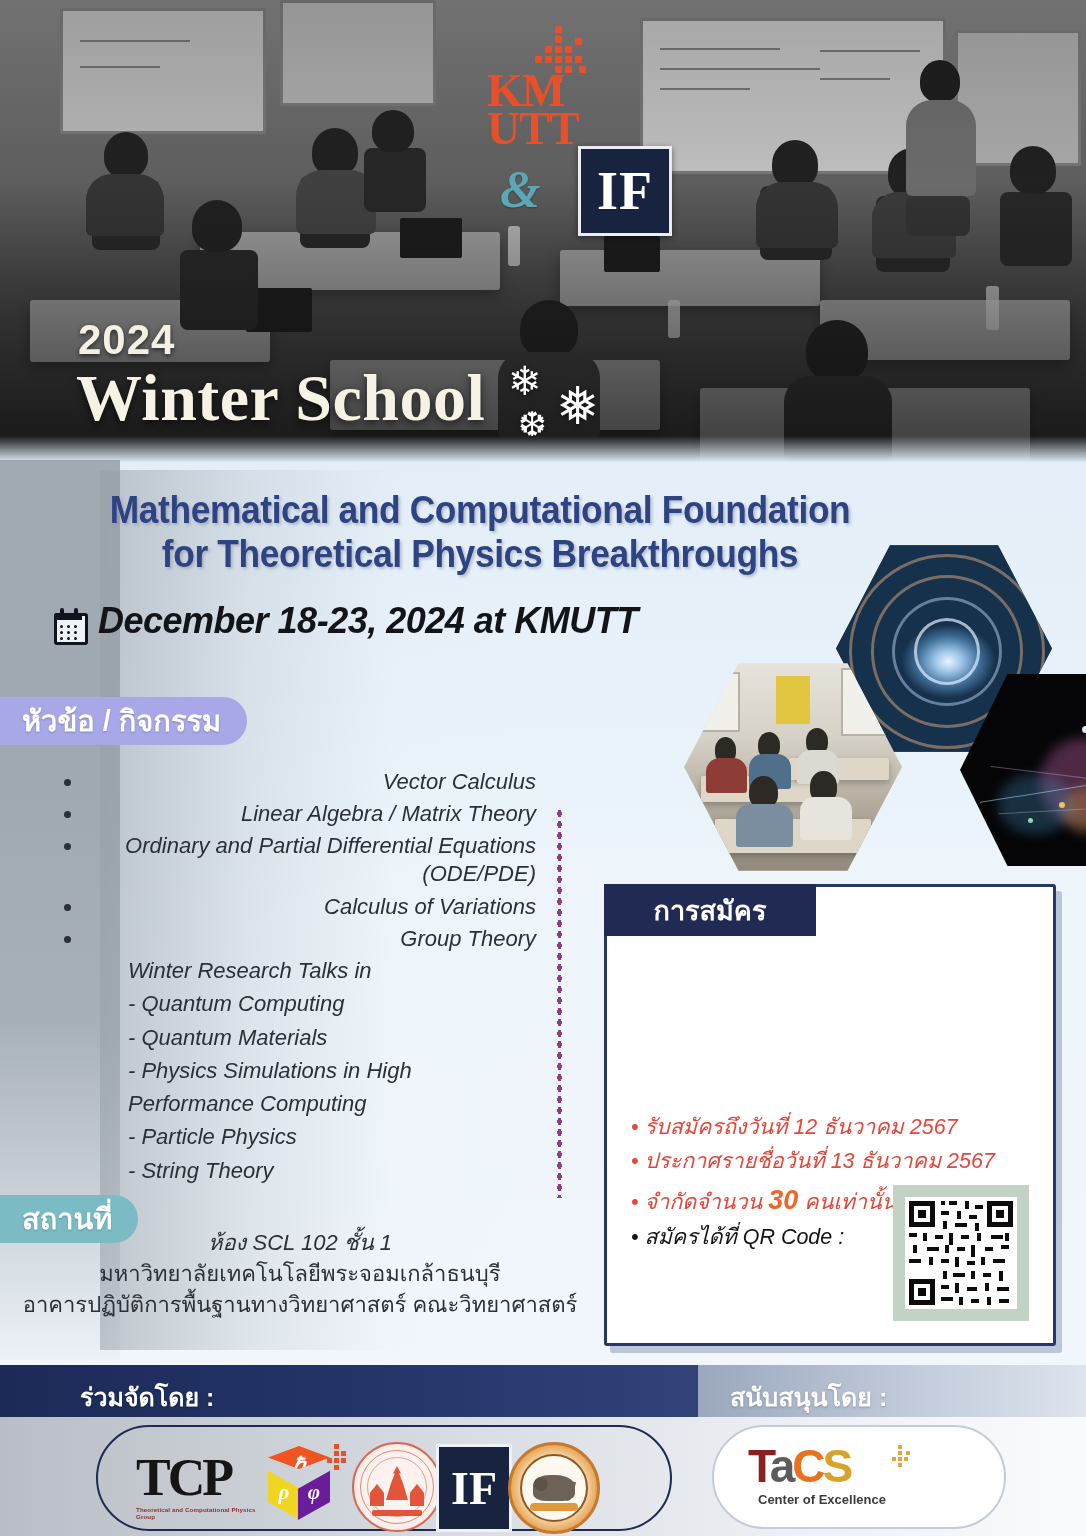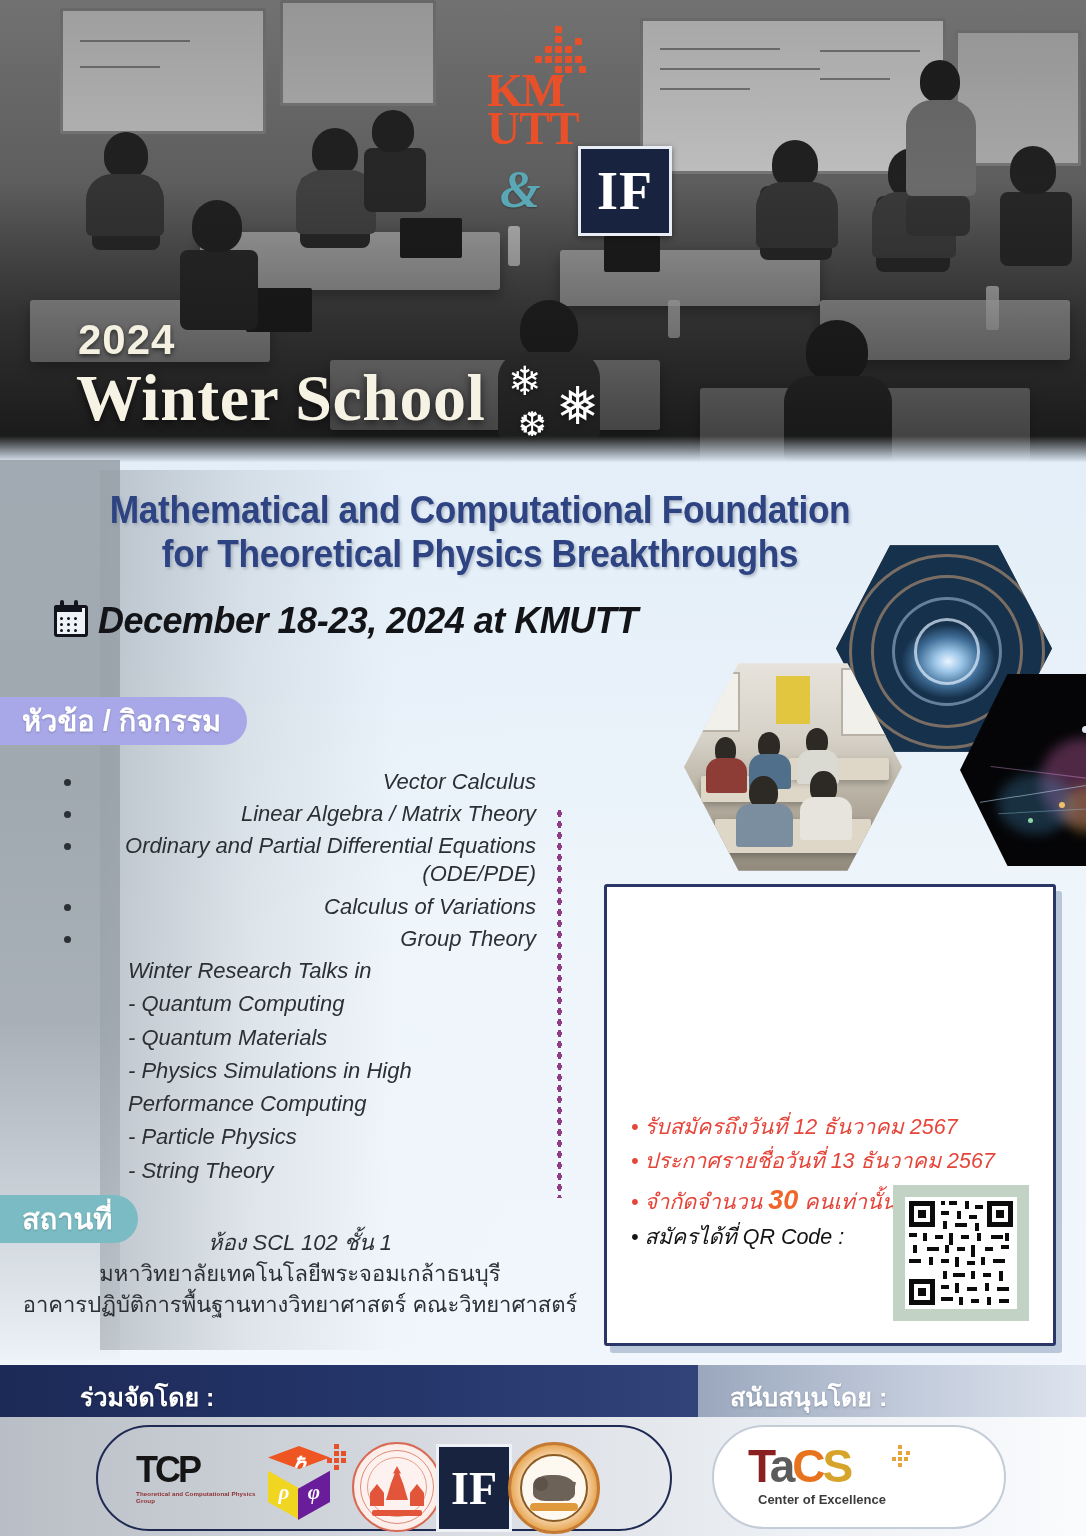--- a/index.html
+++ b/index.html
@@ -94,21 +94,21 @@
   .title{
     position:absolute;left:0;top:488px;width:960px;text-align:center;
     color:#2e4382;font-weight:700;font-size:38px;line-height:1.16;
     letter-spacing:-.4px;
     font-family:"Liberation Sans Narrow","Liberation Sans",sans-serif;
     transform:scaleX(.93);transform-origin:center top;
     text-shadow:2px 2px 3px rgba(120,130,150,.45);
   }
   .title .l2{display:block;}
 
-  .datewrap{position:absolute;left:52px;top:600px;display:flex;align-items:flex-start;gap:12px;}
+  .datewrap{position:absolute;left:52px;top:600px;display:flex;align-items:flex-end;gap:12px;}
   .cal-icon{width:34px;height:34px;position:relative;flex:0 0 auto;}
   .cal-icon .frame{position:absolute;left:2px;top:5px;width:28px;height:26px;
     border:3px solid #11141c;border-radius:3px;background:#eef3f8;}
   .cal-icon .top{position:absolute;left:2px;top:5px;width:28px;height:7px;background:#11141c;
     border-radius:3px 3px 0 0;}
   .cal-icon .ear{position:absolute;top:0px;width:4px;height:7px;background:#11141c;border-radius:2px;}
   .cal-icon .d{position:absolute;width:3px;height:3px;background:#11141c;border-radius:50%;}
   .datetext{color:#121418;font-weight:700;font-style:italic;font-size:36px;letter-spacing:-.5px;}
 
   
@@ -194,21 +194,21 @@
   .foot-lbl.r{left:730px;color:#fff;text-shadow:0 1px 2px rgba(90,100,120,.5);}
   .foot-area{position:absolute;left:0;top:1417px;width:1086px;height:119px;
     background:linear-gradient(90deg,#b9bec6 0%,#d7dbe1 40%,#eef1f5 75%,#fafbfd 100%);}
   .pill{position:absolute;border:2px solid #1e2a52;border-radius:58px;background:transparent;}
   .pillL{left:96px;top:1425px;width:572px;height:102px;}
   .pillR{left:712px;top:1425px;width:290px;height:100px;border-color:#c4ccd8;background:#fff;}
 
   .logo{position:absolute;}
   
   .tcp{left:136px;top:1452px;width:126px;height:58px;}
-  .tcp-word{font-family:Liberation Sans, sans-serif;font-weight:700;font-size:36px;
+  .tcp-word{font-family:Liberation Serif, serif;font-weight:700;font-size:52px;
     color:#151515;letter-spacing:-3px;line-height:1;}
   .tcp-sub{font-size:6.2px;font-weight:700;color:#8d2f2f;letter-spacing:.1px;margin-top:2px;}
   
   .cube{position:absolute;left:262px;top:1440px;width:86px;height:88px;}
   .cf{position:absolute;display:flex;align-items:center;justify-content:center;
     color:#fff;font-family:"Liberation Serif",serif;font-style:italic;font-weight:700;font-size:21px;}
   .cube-plus i{position:absolute;width:5px;height:5px;background:#e8502a;}
   
   .seal{position:absolute;border-radius:50%;}
   .seal-red{left:352px;top:1442px;width:86px;height:86px;
@@ -431,20 +431,23 @@
   <div class="badge badge-venue">
     <span>สถานที่</span>
   </div>
   <div class="venue">
     <div class="l1">ห้อง SCL 102 ชั้น 1</div>
     <div>มหาวิทยาลัยเทคโนโลยีพระจอมเกล้าธนบุรี</div>
     <div>อาคารปฏิบัติการพื้นฐานทางวิทยาศาสตร์ คณะวิทยาศาสตร์</div>
   </div>
 
   <div class="appbox">
+    <div class="appbox-head">
+      <span>การสมัคร</span>
+    </div>
 
 
     <div class="appdates">
       <p>
         <span class="bullet">•</span><span>รับสมัครถึงวันที่ 12 ธันวาคม 2567</span>
       </p>
       <p>
         <span class="bullet">•</span><span>ประกาศรายชื่อวันที่ 13 ธันวาคม 2567</span>
       </p>
       <p>

